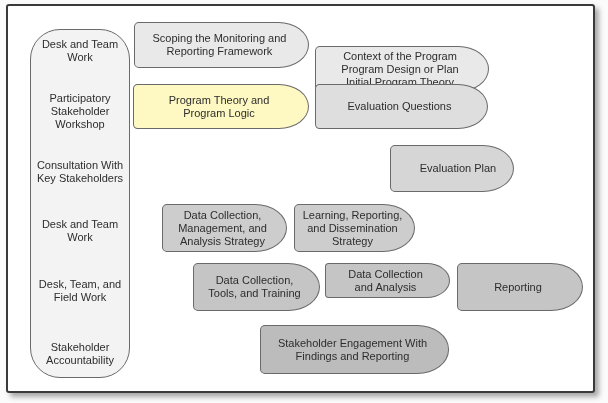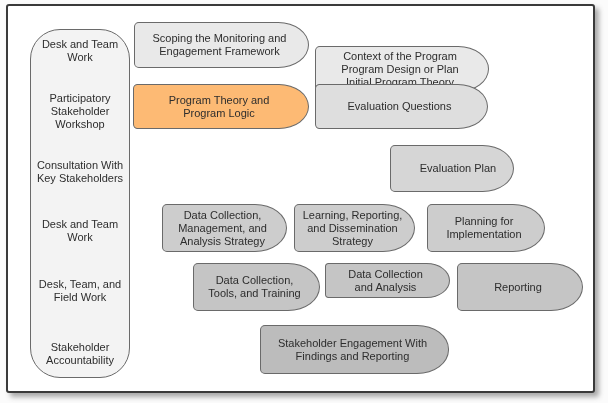--- a/index.html
+++ b/index.html
@@ -50,39 +50,37 @@
 Key Stakeholders</div>
       <div class="pill-item" style="top:201px">Desk and Team
 Work</div>
       <div class="pill-item" style="top:261px">Desk, Team, and
 Field Work</div>
       <div class="pill-item" style="top:324px">Stakeholder
 Accountability</div>
     </div>
 
     <div class="stage-box" style="left: 126px; top: 16px; width: 175px; height: 46px; background-color: rgb(233, 233, 233);">Scoping the Monitoring and
-Engagement Framework</div>
+Reporting Framework</div>
     <div class="stage-box" style="left: 307px; top: 16px; width: 174px; height: 46px; background-color: rgb(233, 233, 233); margin-top: 24px;">Context of the Program
 Program Design or Plan
 Initial Program Theory</div>
 
-    <div class="stage-box" style="left: 125px; top: 78px; width: 176px; height: 45px; background-color: #fdba74;">Program Theory and
+    <div class="stage-box" style="left: 125px; top: 78px; width: 176px; height: 45px; background-color: #fef9c3;">Program Theory and
 Program Logic</div>
     <div class="stage-box" style="left: 307px; top: 78px; width: 173px; height: 45px; background-color: rgb(222, 222, 222);">Evaluation Questions</div>
 
     <div class="stage-box" style="left: 382px; top: 139px; width: 124px; height: 47px; background-color: rgb(214, 214, 214); padding-left: 22px;">Evaluation Plan</div>
 
     <div class="stage-box" style="left: 154px; top: 198px; width: 125px; height: 48px; background-color: rgb(205, 205, 205);">Data Collection,
 Management, and
 Analysis Strategy</div>
     <div class="stage-box" style="left: 286px; top: 198px; width: 121px; height: 48px; background-color: rgb(205, 205, 205);">Learning, Reporting,
 and Dissemination
 Strategy</div>
-    <div class="stage-box" style="left: 419px; top: 198px; width: 118px; height: 48px; background-color: rgb(205, 205, 205);">Planning for
-Implementation</div>
 
     <div class="stage-box" style="left: 185px; top: 257px; width: 127px; height: 48px; background-color: rgb(197, 197, 197);">Data Collection,
 Tools, and Training</div>
     <div class="stage-box" style="left: 317px; top: 257px; width: 125px; height: 35px; background-color: rgb(197, 197, 197);">Data Collection
 and Analysis</div>
     <div class="stage-box" style="left: 449px; top: 257px; width: 126px; height: 48px; background-color: rgb(197, 197, 197);">Reporting</div>
 
     <div class="stage-box" style="left: 252px; top: 319px; width: 189px; height: 49px; background-color: rgb(188, 188, 188);">Stakeholder Engagement With
 Findings and Reporting</div>
 

